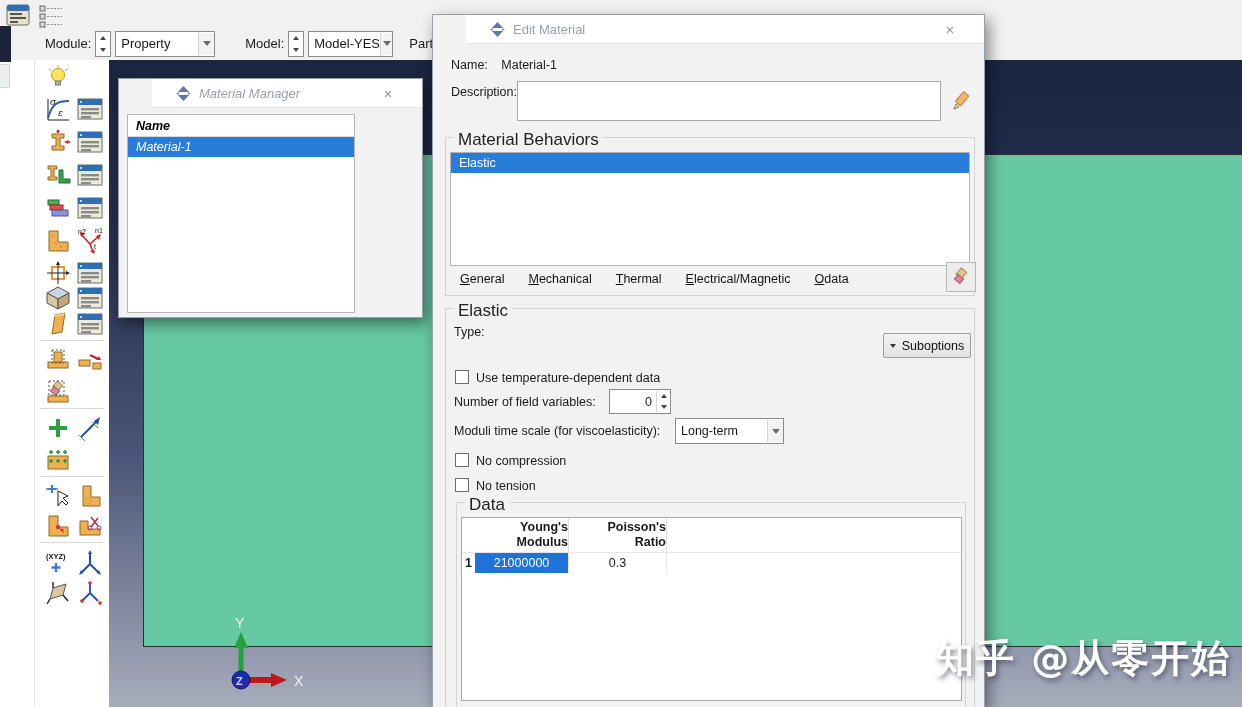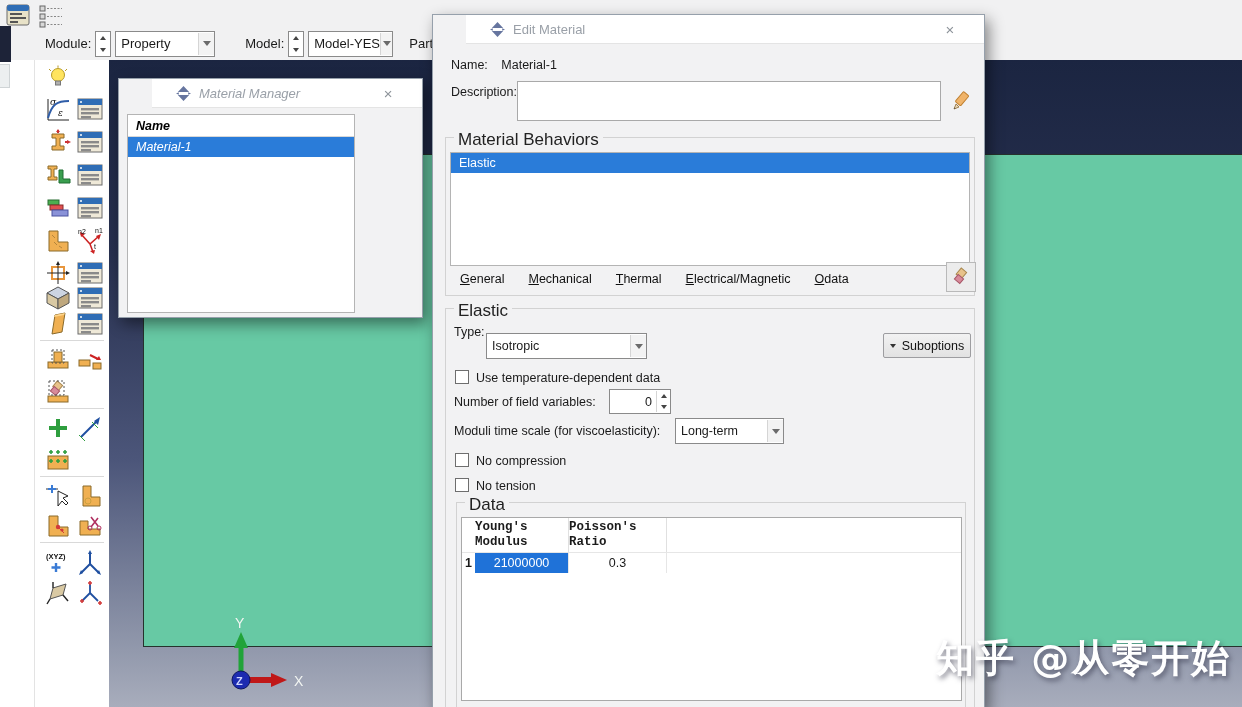--- a/index.html
+++ b/index.html
@@ -75,21 +75,21 @@
   #suboptions{position:absolute;left:437px;top:24px;width:86px;height:23px;gap:6px;}
   #suboptions .tri-dn{border-top-color:#333;}
   #fieldvar-box{position:absolute;left:163px;top:80px;width:60px;height:23px;background:#fff;border:1px solid #8a8a8a;display:flex;align-items:center;}
   #fieldvar-box .val{flex:1;text-align:right;padding-right:4px;}
   #fieldvar-box .spin{width:13px;height:21px;border-left:1px solid #d5d5d5;display:flex;flex-direction:column;}
   #fieldvar-box .spin span{flex:1;display:flex;align-items:center;justify-content:center;}
   #moduli-combo{position:absolute;left:229px;top:109px;width:102px;}
   #data-fieldset{position:absolute;left:10px;top:193px;width:508px;height:204px;border:1px solid #d2d2d2;}
   #data-table{position:absolute;left:4px;top:14px;width:499px;height:182px;background:#fff;border:1px solid #a9a9a9;}
   .dt-grid{display:grid;grid-template-columns:13px 94px 98px 1fr;}
-  .dt-h{font-weight:bold;text-align:left;padding:2px 0;line-height:15px;border-right:1px solid #e0e0e0;font-family:Liberation Mono, monospace;}
+  .dt-h{font-weight:bold;text-align:right;padding:2px 0;line-height:15px;border-right:1px solid #e0e0e0;}
   .dt-h.none{border-right:none;}
   .dt-row{border-top:1px solid #e6e6e6;height:20px;}
   .dt-num{font-weight:bold;text-align:center;line-height:20px;}
   .dt-cell{text-align:center;line-height:20px;border-right:1px solid #e6e6e6;}
   .dt-cell.sel{background:#1f72d8;color:#fff;}
 </style>
 </head>
 <body>
 
 <div id="screen">
@@ -524,26 +524,20 @@
             <rect x="7" y="2" width="7" height="8" transform="rotate(40 10 6)" fill="#e8c28a" stroke="#a88850"></rect>
             <rect x="4.5" y="9" width="7" height="6" transform="rotate(40 8 12)" fill="#d88a9a" stroke="#a85868"></rect>
           </svg>
       </div>
     </div>
 
     <div id="el-fieldset" class="fieldset">
       <span class="legend">Elastic</span>
 
       <div class="row-label" style="left:8px;top:16px">Type:</div>
-      <span id="type-combo" class="combo">
-        <span>Isotropic</span>
-          <span class="chev">
-            <i></i>
-          </span>
-      </span>
       <span id="suboptions" class="btn">
         <i class="tri-dn"></i>
         <span>Suboptions</span>
       </span>
 
       <div class="row-label" style="left:9px;top:61px">
         <span class="cb"></span><span>Use temperature-dependent data</span>
       </div>
 
       <div class="row-label" style="left:8px;top:86px">Number of field variables:</div>

